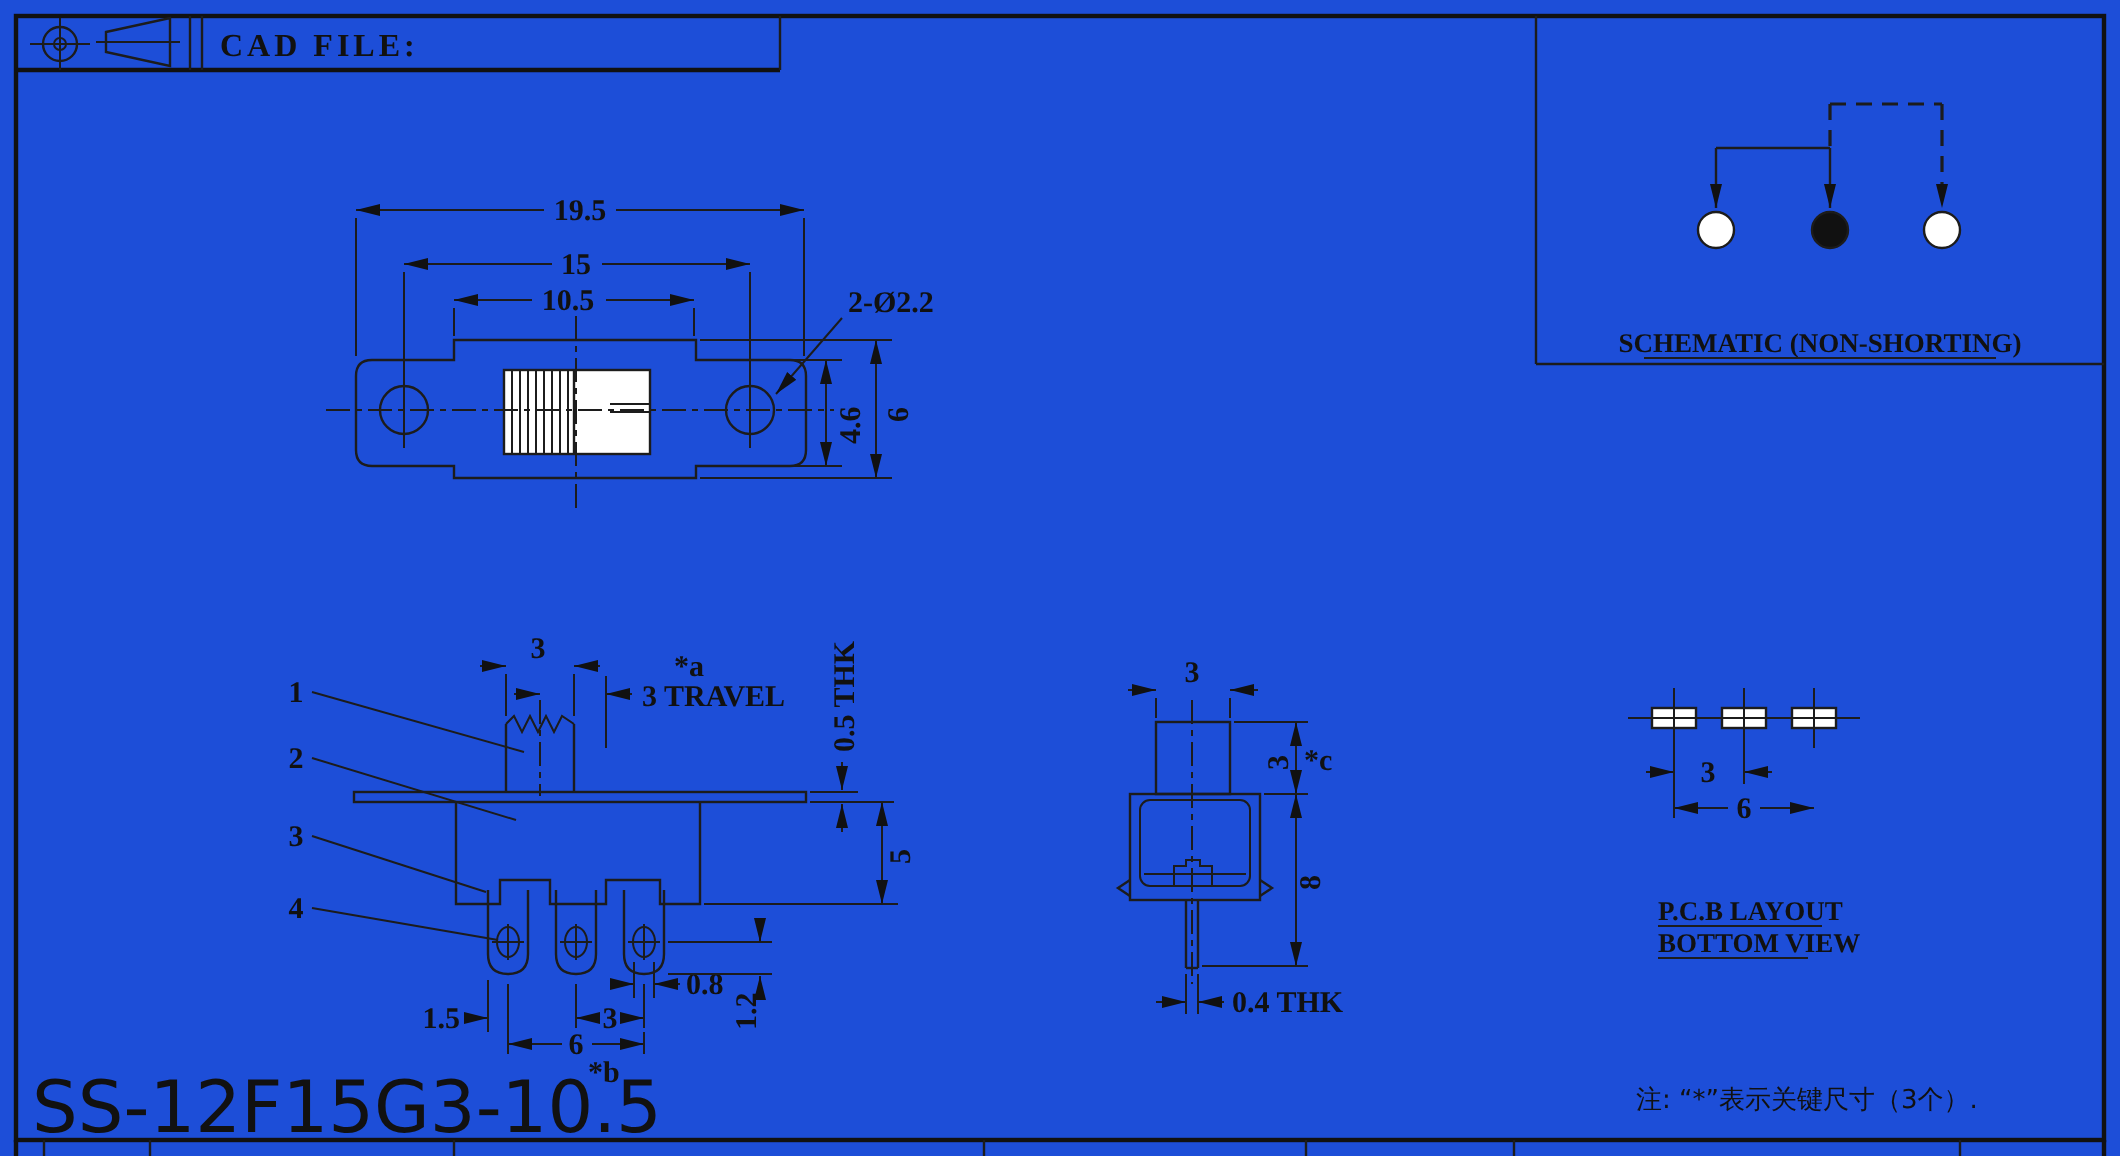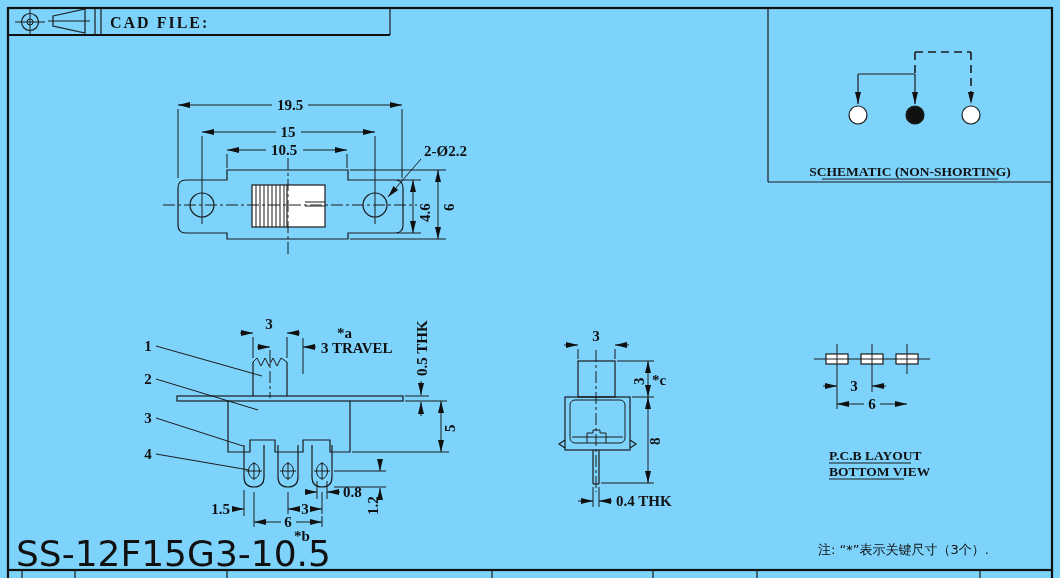--- a/index.html
+++ b/index.html
@@ -1,16 +1,16 @@
 <!DOCTYPE html>
 <html><head>
 <meta charset="utf-8">
 <style>
   html,body{margin:0;padding:0;background:#e8e8e8;}
-  #page{width:1060px;height:578px;background:#7dd3fc;position:relative;overflow:hidden;}
+  #page{width:1060px;height:578px;background:#1d4ed8;position:relative;overflow:hidden;}
   svg{display:block;}
   .ln{stroke:#1c1c1c;stroke-width:1.2;fill:none;}
   .tn{stroke:#1c1c1c;stroke-width:1;fill:none;}
   .tk{stroke:#111;stroke-width:2.2;fill:none;}
   .cl{stroke:#1c1c1c;stroke-width:1;fill:none;stroke-dasharray:12 3 3 3;}
   .dsh{stroke:#1c1c1c;stroke-width:1.6;fill:none;stroke-dasharray:8 5;}
   .whitefill{fill:#ffffff;}
   .darkfill{fill:#111;}
   text{fill:#111;}
   .d{font-family:"Liberation Serif",serif;font-weight:bold;font-size:15px;}

